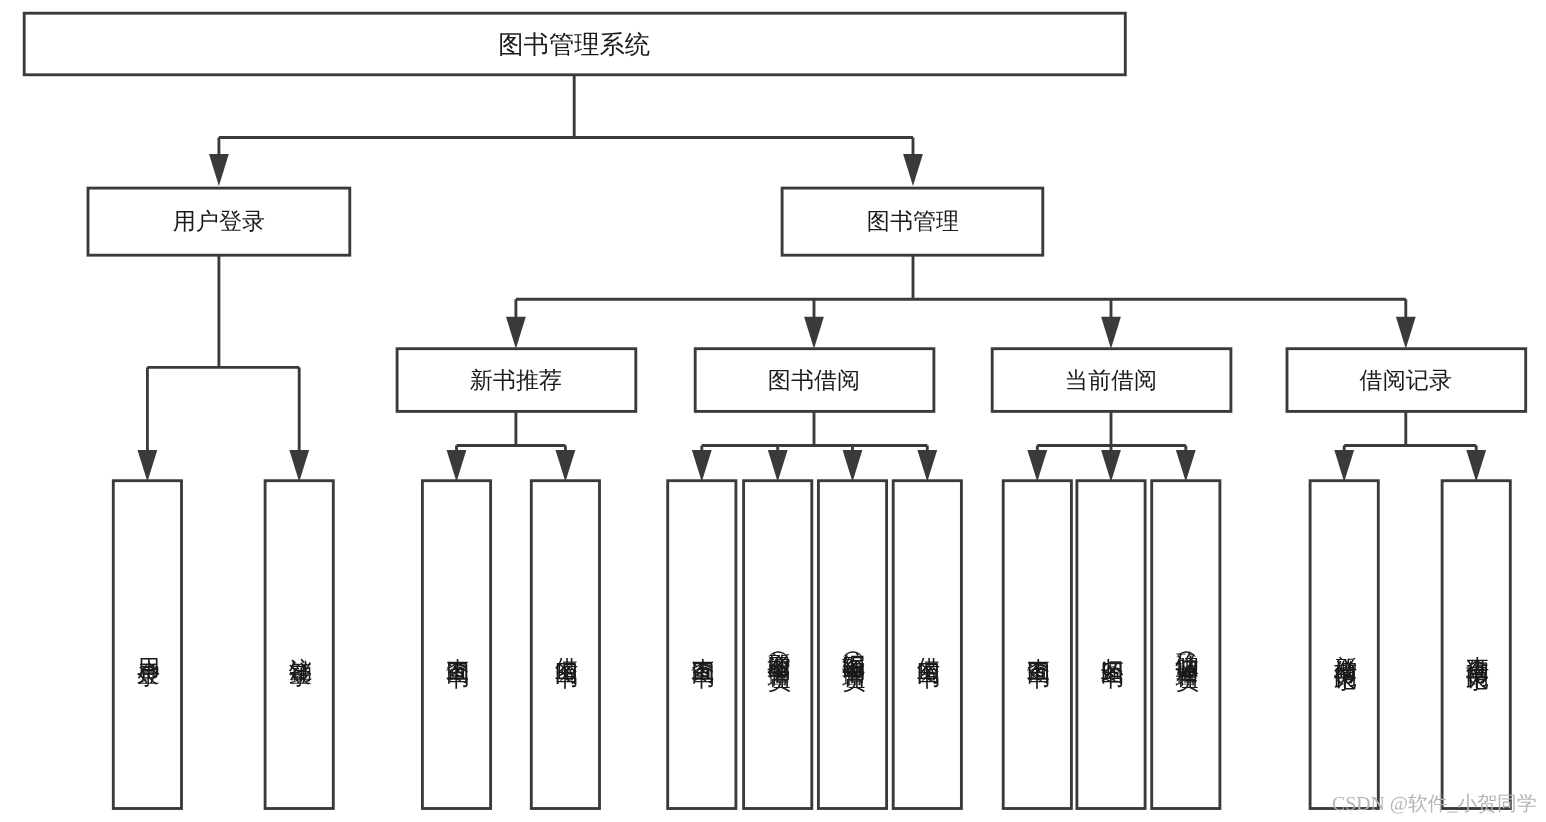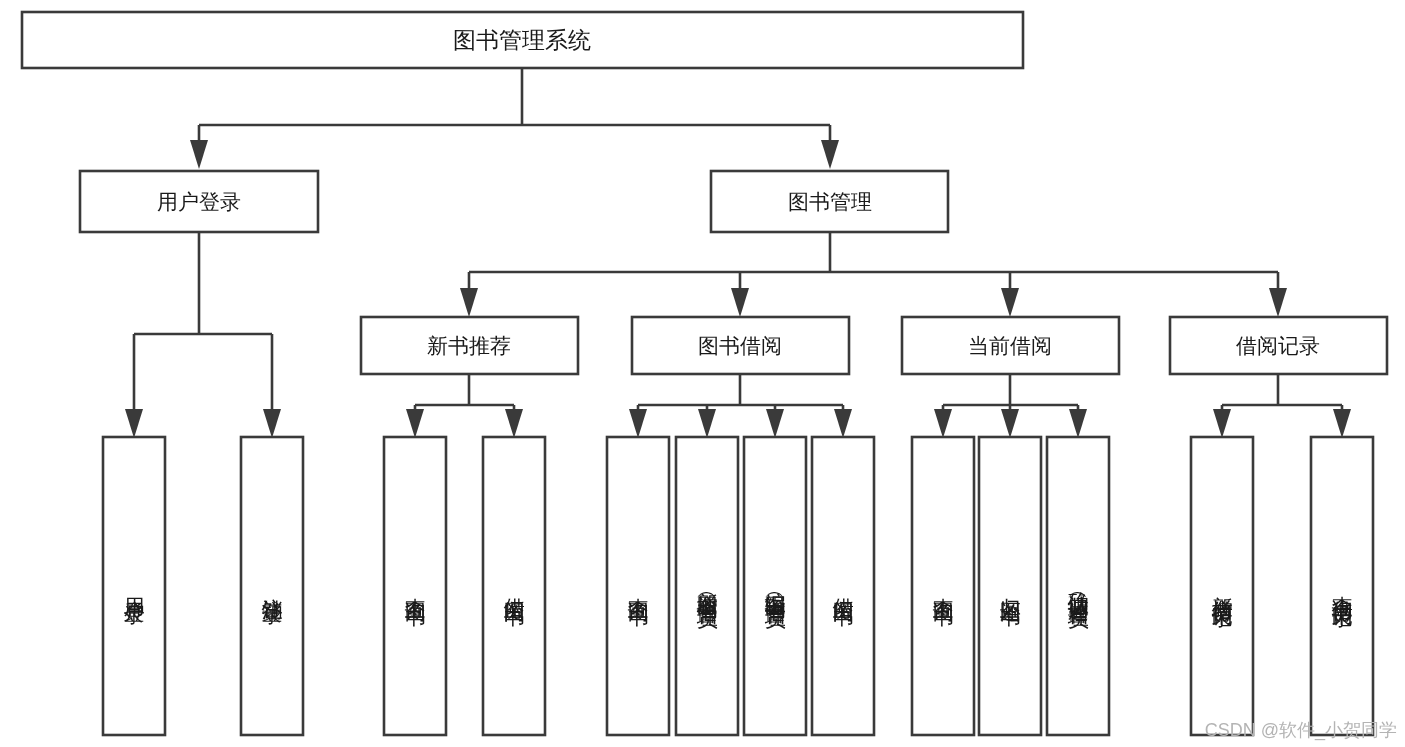--- a/index.html
+++ b/index.html
@@ -68,21 +68,21 @@
     font-size: 21px;
     line-height: 1.06;
     color: #1a1a1a;
     letter-spacing: 2.5px;
     white-space: nowrap;
   }
   #watermark {
     position: absolute;
     right: 8px;
     bottom: 5px;
-    font-family: Liberation Sans, sans-serif;
+    font-family: Liberation Serif, serif;
     font-size: 18px;
     color: #b4b4b4;
     white-space: nowrap;
     user-select: none;
   }
 </style>
 </head>
 <body>
 
 <div id="diagram-root">

